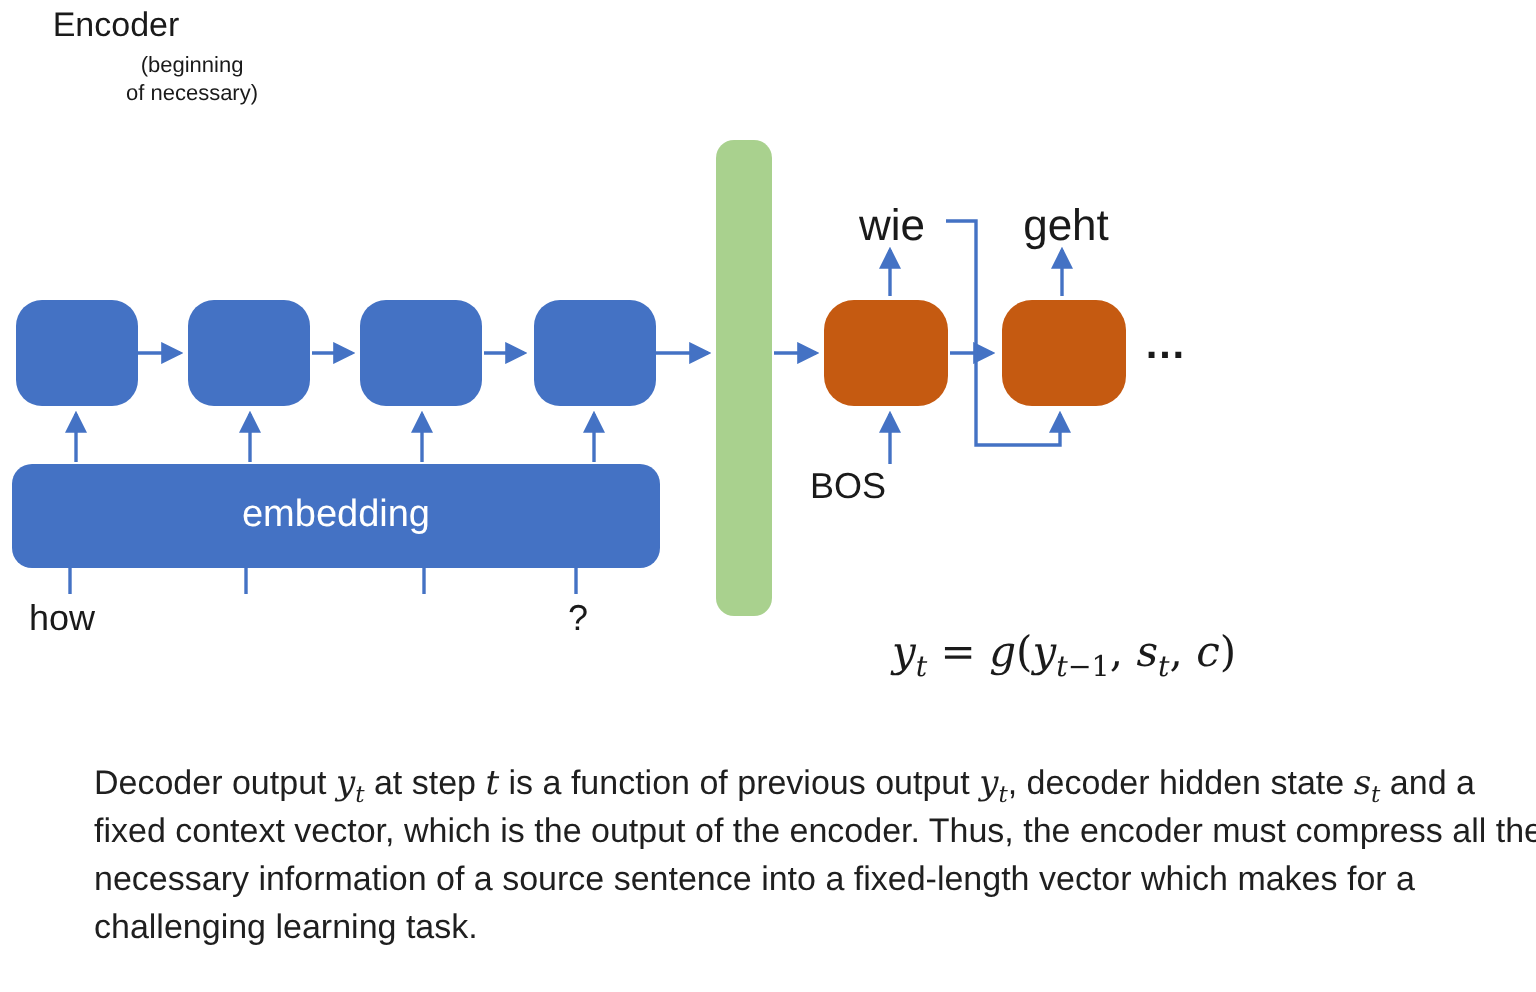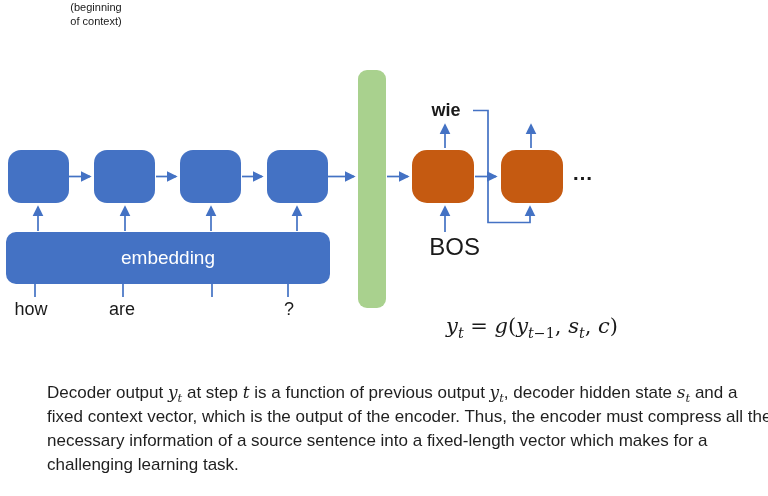--- a/index.html
+++ b/index.html
@@ -33,24 +33,24 @@
 
   
   .label { position: absolute; white-space: nowrap; }
   .encoder-output-label {
     left: 312px; top: 8px; width: 116px; text-align: center;
     font-size: 17px; line-height: 26px; white-space: normal;
   }
   .encoder-output-label i, .formula i, .caption i {
     font-family: "DejaVu Serif", serif; font-style: italic;
   }
-  .out-word { font-size: 18px; top: 100px; width: 80px; text-align: center; font-weight: bold; }
+  .out-word { font-size: 22px; top: 100px; width: 80px; text-align: center; }
   .word { font-size: 18px; top: 299px; width: 80px; text-align: center; }
   .ellipsis { left: 572px; top: 161px; font-size: 21px; font-weight: 700; letter-spacing: 1px; }
-  .bos { left: 400px; top: 233px; width: 80px; text-align: right; font-size: 24px; }
+  .bos { left: 384px; top: 233px; width: 80px; text-align: center; font-size: 18px; }
   .bos-note { left: 392px; top: 256px; width: 96px; text-align: center; font-size: 11px; line-height: 14px; white-space: normal; margin-left: 48px; }
   .formula { left: 446px; top: 314px; font-size: 21px; font-family: "DejaVu Serif", serif; }
   .formula sub, .caption sub { font-size: 68%; line-height: 0; }
 
   .caption {
     position: absolute; left: 26px; top: 380px; width: 726px;
     font-size: 17px; line-height: 24px; color: #1f1f1f; margin-left: 21px;
   }
 </style>
 </head>
@@ -101,32 +101,33 @@
   <div class="context-bar"></div>
 
   <div class="dec-box" style="left:412px"></div>
   <div class="dec-box" style="left:501px"></div>
 
   <div class="embedding-bar">
     <span>embedding</span>
   </div>
 
   <div class="encoder-output-label">
+    <div>Encoder</div>
   </div>
 
   <div class="label out-word" style="left:406px">wie</div>
+  <div class="label out-word" style="left:493px">geht</div>
   <div class="label ellipsis">…</div>
 
   <div class="label bos">BOS</div>
   <div class="bos-note">
     <div>(beginning</div>
-    <div>of context)</div>
+    <div>of necessary)</div>
   </div>
 
   <div class="label word" style="left:-9px">how</div>
-  <div class="label word" style="left:82px">are</div>
   <div class="label word" style="left:249px">?</div>
 
   <div class="label formula"><i>y</i><sub><i>t</i></sub> = <i>g</i>(<i>y</i><sub><i>t</i>−1</sub>, <i>s</i><sub><i>t</i></sub>, <i>c</i>)</div>
 
   <div class="caption">Decoder output <i>y</i><sub><i>t</i></sub> at step <i>t</i> is a function of previous output <i>y</i><sub><i>t</i></sub>, decoder hidden state <i>s</i><sub><i>t</i></sub> and a fixed context vector, which is the output of the encoder. Thus, the encoder must compress all the necessary information of a source sentence into a fixed-length vector which makes for a challenging learning task.</div>
 
 </div>
 
 </body></html>

